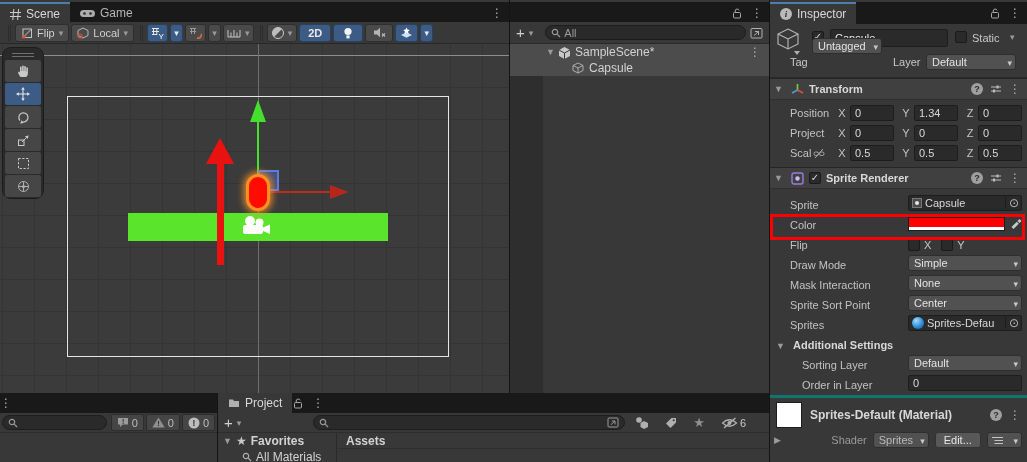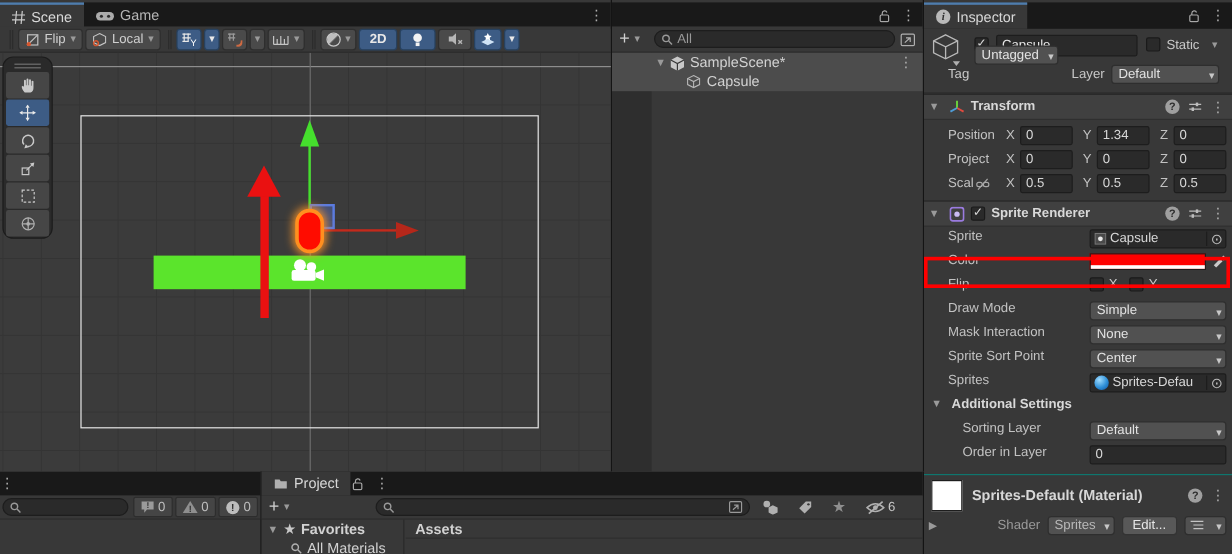--- a/index.html
+++ b/index.html
@@ -95,21 +95,21 @@
   .proj-right { position:absolute; left:120px; right:0; top:0; bottom:0; }
   .prow { height:16px; display:flex; align-items:center; gap:4px; padding-left:5px; font-size:12px; color:#d2d2d2; }
   
   #inspector-pane { left:770px; top:0; width:257px; height:462px; background:#383838; }
   .insp-scroll { position:absolute; left:0; right:0; top:22px; bottom:0; }
   .obj-header { position:relative; height:56px; border-bottom:1px solid #2a2a2a; }
   .sec-header { height:22px; background:#404040; border-top:1px solid #252525; border-bottom:1px solid #2f2f2f;
                 display:flex; align-items:center; padding:0 4px; gap:5px; }
   .sec-header .title { font-weight:bold; color:#d8d8d8; flex:1; }
   .sec-icons { display:flex; align-items:center; gap:7px; padding-right:2px; }
-  .irow { display:flex; align-items:flex-start; height:20px; padding:0 5px 0 20px; }
+  .irow { display:flex; align-items:flex-end; height:20px; padding:0 5px 0 20px; }
   .irow .lbl { width:118px; flex:none; color:#c2c2c2; overflow:hidden; white-space:nowrap; }
   .irow .val { flex:1; display:flex; align-items:center; }
   .trow { display:flex; align-items:center; height:20px; padding:0 5px 0 20px; gap:4px; }
   .trow .lbl { width:40px; flex:none; color:#c2c2c2; display:flex; align-items:center; gap:2px; }
   .axis { width:8px; text-align:center; color:#c2c2c2; margin-left:4px; }
   .tfield { flex:1; }
   .objfield { flex:1; display:flex; align-items:center; gap:3px; background:#2a2a2a; border:1px solid #1d1d1d;
               border-radius:2px; height:16px; padding:0 2px 0 3px; color:#d8d8d8; }
   .objfield .picker { margin-left:auto; color:#b9b9b9; font-size:12px; line-height:1; border-left:1px solid #1d1d1d; padding-left:3px; }
   .colorswatch { flex:1; height:14px; border:1px solid #1d1d1d; position:relative; background:#ff0000; }
@@ -678,21 +678,21 @@
             </div>
         </div>
         <div class="irow" style="padding-left:32px">
           <span class="lbl" style="width:106px">Order in Layer</span>
           <div class="val">
               <div class="field" style="flex:1">0</div>
             </div>
         </div>
       </div>
 
-      <div style="border-top:1px solid #0f766e">
+      <div style="border-top:3px solid #0f766e">
         <div class="matprev-header">
           <div class="matswatch"></div>
           <span style="font-weight:bold;color:#d8d8d8;font-size:12px">Sprites-Default (Material)</span>
           <div class="sec-icons" style="margin-left:auto">
             <span class="helpdot">?</span>
             <span class="kebab">⋮</span>
           </div>
         </div>
         <div class="shader-row">
           <span class="foldout">▶</span>

